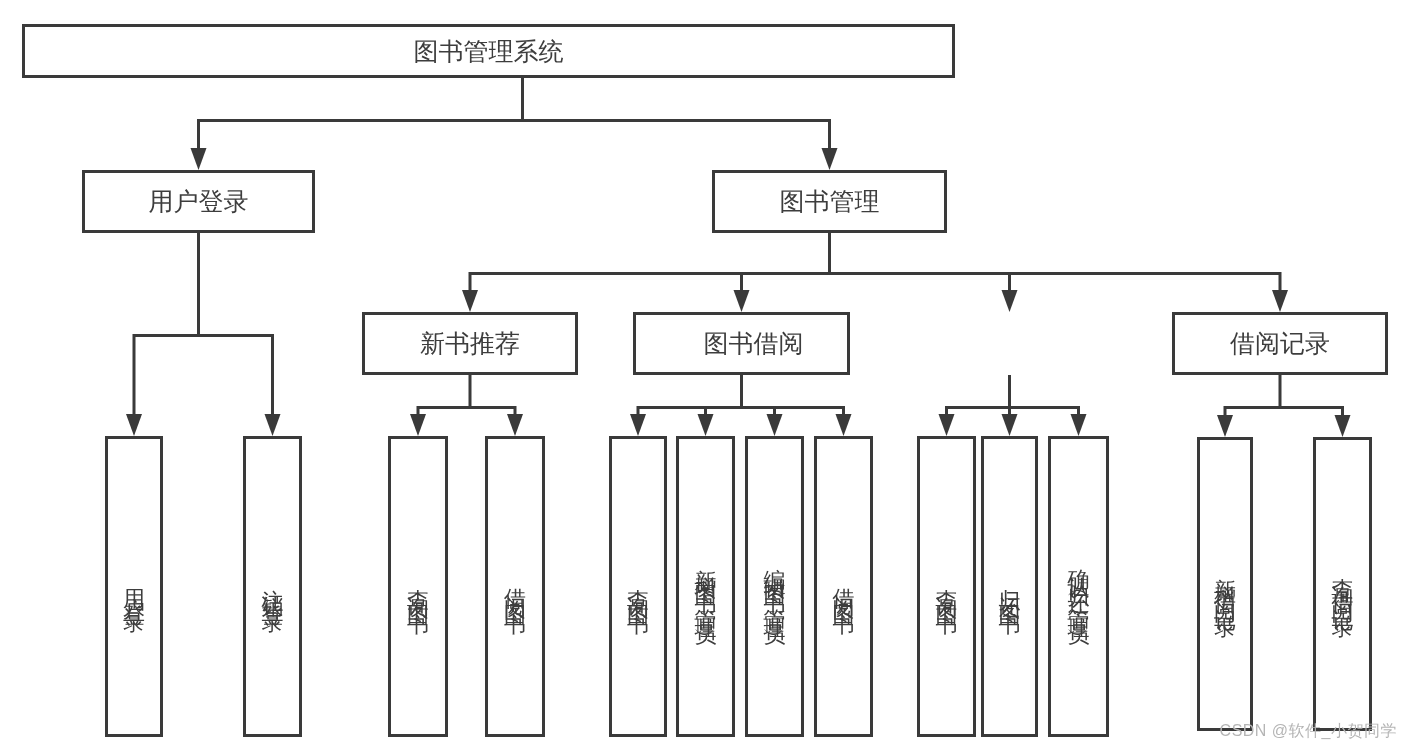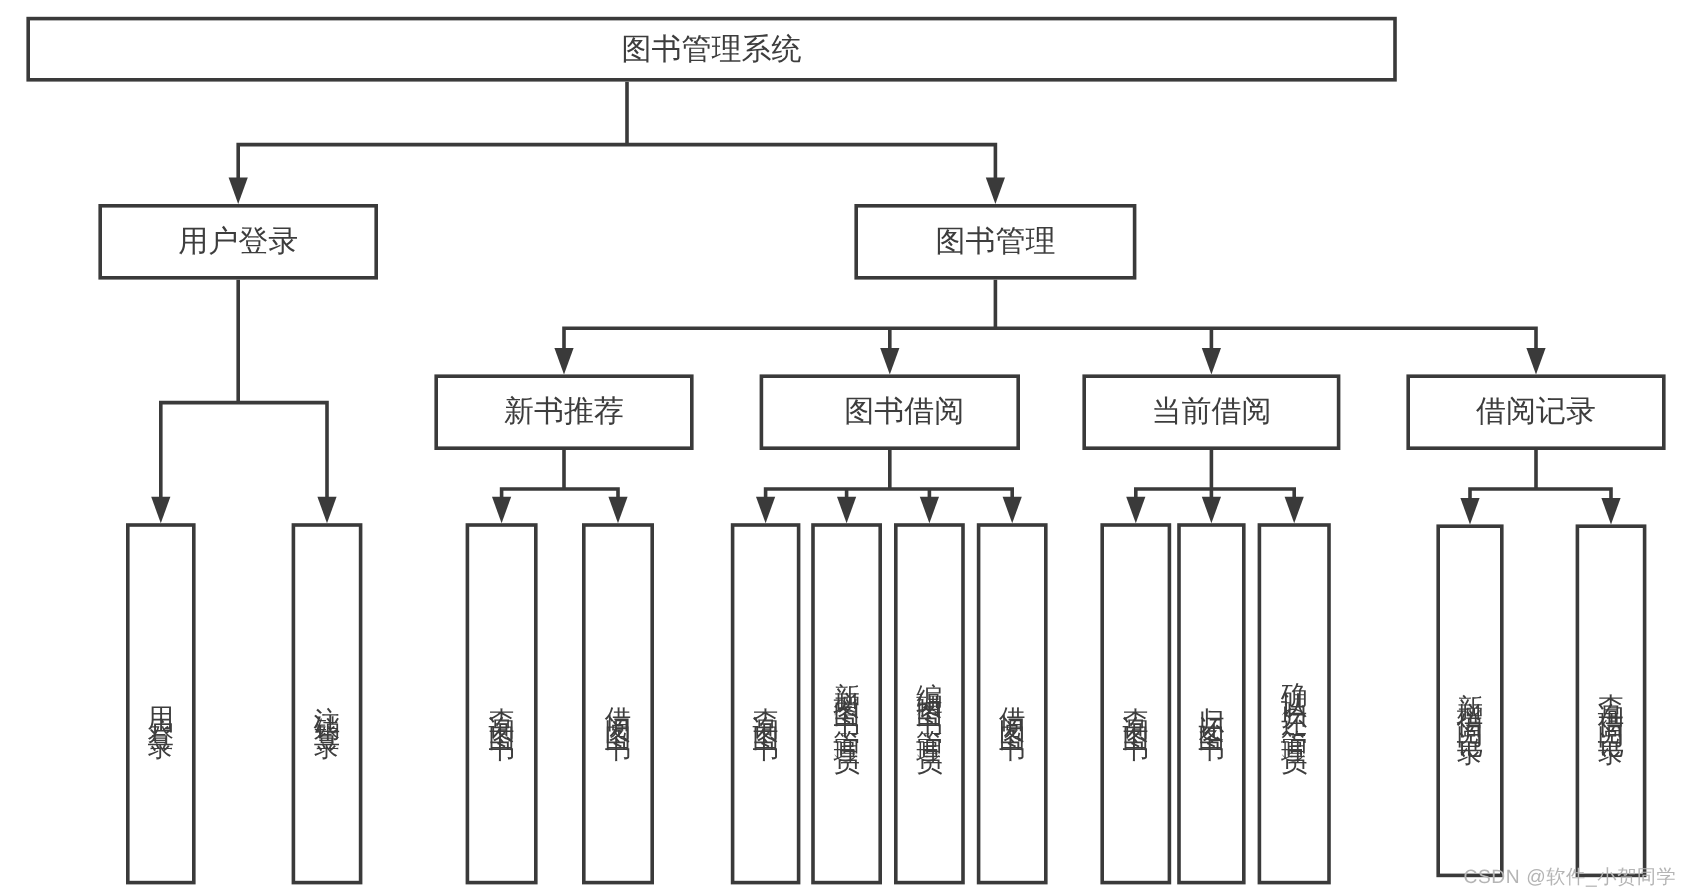--- a/index.html
+++ b/index.html
@@ -98,39 +98,36 @@
       <polygon points="1070.5,414 1086.5,414 1078.5,436"></polygon>
     </g>
 
     <g>
       <path d="M1280 375 V407.5 M1225 407.5 H1342.5 M1225 406 V417 M1342.5 406 V417"></path>
       <polygon points="1217,415 1233,415 1225,437"></polygon>
       <polygon points="1334.5,415 1350.5,415 1342.5,437"></polygon>
     </g>
   </svg>
 
-  <div class="node" style="left:22px;top:14px;width:1142px;height:54px;">
+  <div class="node" style="left:22px;top:24px;width:933px;height:54px;">
     <span class="lbl">图书管理系统</span>
   </div>
 
   <div class="node" style="left:82px;top:170px;width:233px;height:63px;">
     <span class="lbl">用户登录</span>
   </div>
   <div class="node" style="left:362px;top:312px;width:216px;height:63px;">
     <span class="lbl">新书推荐</span>
   </div>
 
   <div class="node" style="left:712px;top:170px;width:235px;height:63px;">
     <span class="lbl">图书管理</span>
   </div>
   <div class="node" style="left:633px;top:312px;width:217px;height:63px;padding-left:24px;">
     <span class="lbl">图书借阅</span>
-  </div>
-  <div class="node" style="left:902px;top:312px;width:215px;height:63px;">
-    <span class="lbl">当前借阅</span>
   </div>
   <div class="node" style="left:1172px;top:312px;width:216px;height:63px;">
     <span class="lbl">借阅记录</span>
   </div>
 
   <div class="node leaf" style="left:105px;top:436px;width:58px;height:301px;">
     <span class="lbl">用户登录</span>
   </div>
   <div class="node leaf" style="left:243px;top:436px;width:59px;height:301px;">
     <span class="lbl">注销登录</span>

